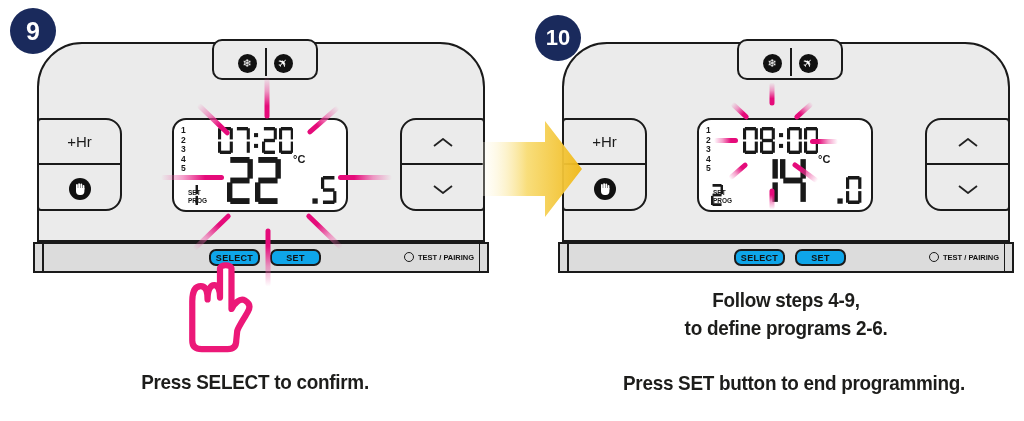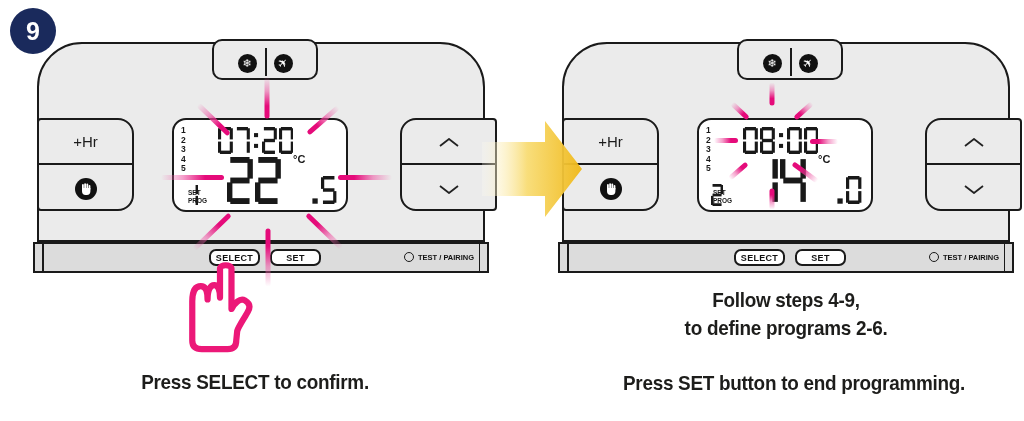--- a/index.html
+++ b/index.html
@@ -42,37 +42,37 @@
   .days span { display:block; }
   .sevenseg { position:absolute; display:flex; align-items:flex-start; }
   .sevenseg svg { margin-right:2px; fill:#191919; display:block; }
   .ss-time  { left:44px;  top:7px;  }
   .ss-big   { left:53px;  top:37px; }
   .ss-frac  { left:137px; top:56px; }
   .unit { position:absolute; left:119px; top:33px; font-size:11px; font-weight:bold; color:#191919; }
   .prog { position:absolute; left:12px; top:64px; display:flex; align-items:flex-start; }
   .prog .labels { margin-left:2px; margin-top:5px; font-size:6.5px; font-weight:bold; line-height:7.5px; color:#191919; }
   
-  .group { position:absolute; top:79px; width:97px; height:93px; background:#ebebeb; border:2px solid #1a1a1a; }
+  .group { position:absolute; top:79px; width:85px; height:93px; background:#ebebeb; border:2px solid #1a1a1a; }
   .group-left  { left:4px;   border-radius:4px 16px 16px 4px; }
   .group-right { left:367px; border-radius:16px 4px 4px 16px; }
   .cell { position:absolute; left:0; width:100%; height:45px; display:flex; align-items:center; justify-content:center; }
   .cell.top { top:0; border-bottom:2px solid #1a1a1a; }
   .cell.bot { top:46px; }
   .hr-label { font-size:15px; color:#1b1b1b; }
   .hand-circ { width:22px; height:22px; border-radius:50%; background:#111; display:flex; align-items:center; justify-content:center; }
   
   .strip {
     position:absolute; left:0; top:203px; width:456px; height:31px;
     background:#dcdcdc; border:2px solid #1a1a1a;
   }
   .strip .cap { position:absolute; top:0; width:1.5px; height:27px; background:#1a1a1a; }
   .strip .cap.l { left:7px; } .strip .cap.r { right:7px; }
   .panel-btn {
-    position:absolute; top:5px; width:51px; height:17px; background:#ffffff;
+    position:absolute; top:5px; width:51px; height:17px; background:#0ea5e9;
     border:2px solid #1a1a1a; border-radius:7px; display:flex; align-items:center; justify-content:center;
     font-size:9px; font-weight:bold; letter-spacing:.3px; color:#111;
   }
   .btn-select { left:174px; } .btn-set { left:235px; }
   .test { position:absolute; left:369px; top:8px; display:flex; align-items:flex-end; }
   .test .led { width:10px; height:10px; border:1.5px solid #1a1a1a; border-radius:50%; background:#dcdcdc; }
   .test .tlabel { margin-left:4px; font-size:7.5px; font-weight:bold; color:#111; white-space:nowrap; }
   
   .ray {
     position:absolute; height:5px; border-radius:2.5px; transform-origin:0 50%;
@@ -83,20 +83,23 @@
   
   .overlay { position:absolute; }
 </style>
 </head>
 <body>
 
 <div class="canvas">
 
   <div class="badge" style="left:10px; top:8px;">
       <span>9</span>
+    </div>
+  <div class="badge" style="left:535px; top:15px; font-size:22px;">
+      <span>10</span>
     </div>
 
   <div class="device" style="left:33px; top:39px;">
     <div class="body"></div>
     <div class="tab">
       <div class="circ c1">
           <span>❄</span>
         </div>
       <div class="divider"></div>
       <div class="circ c2">

